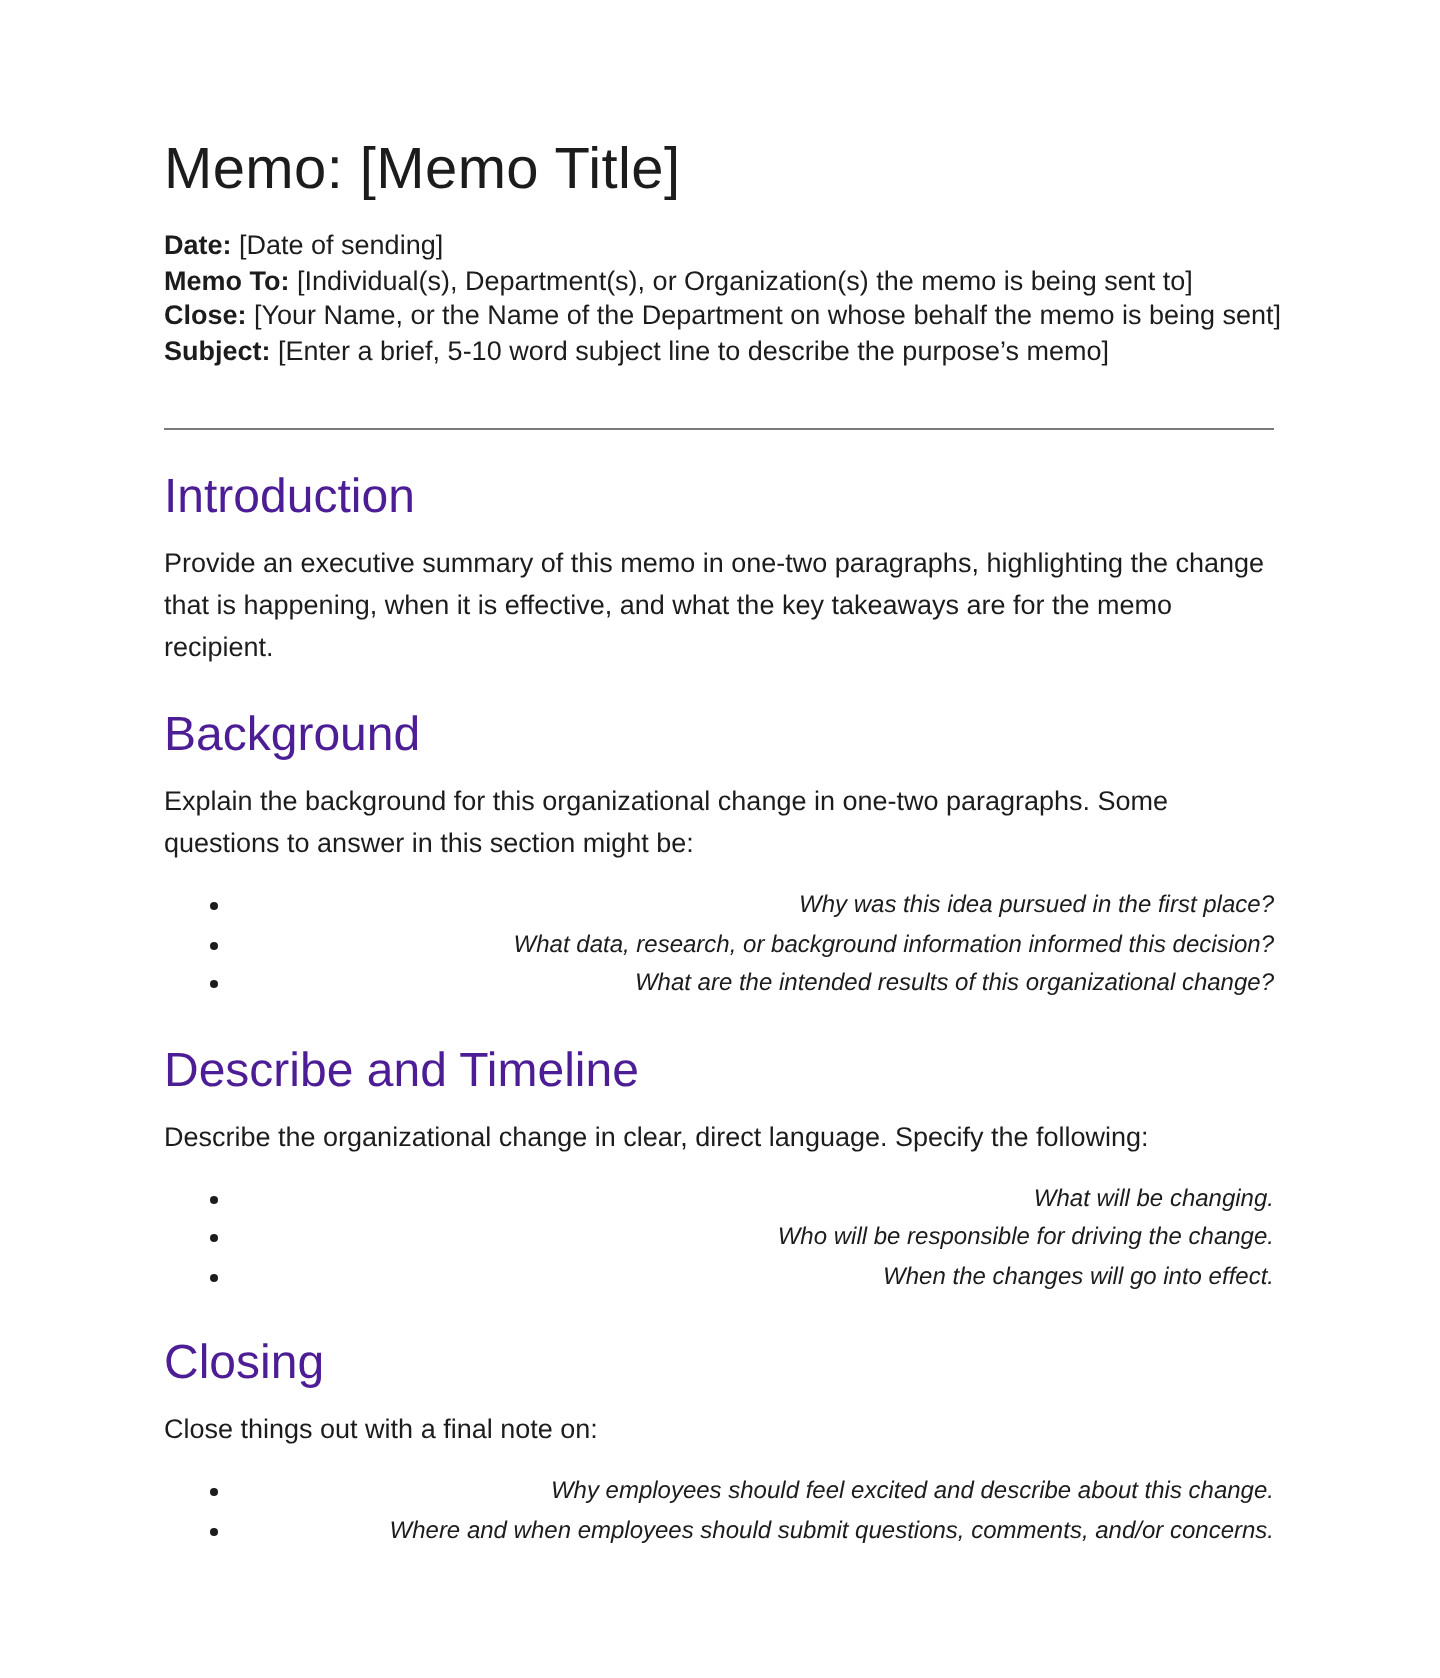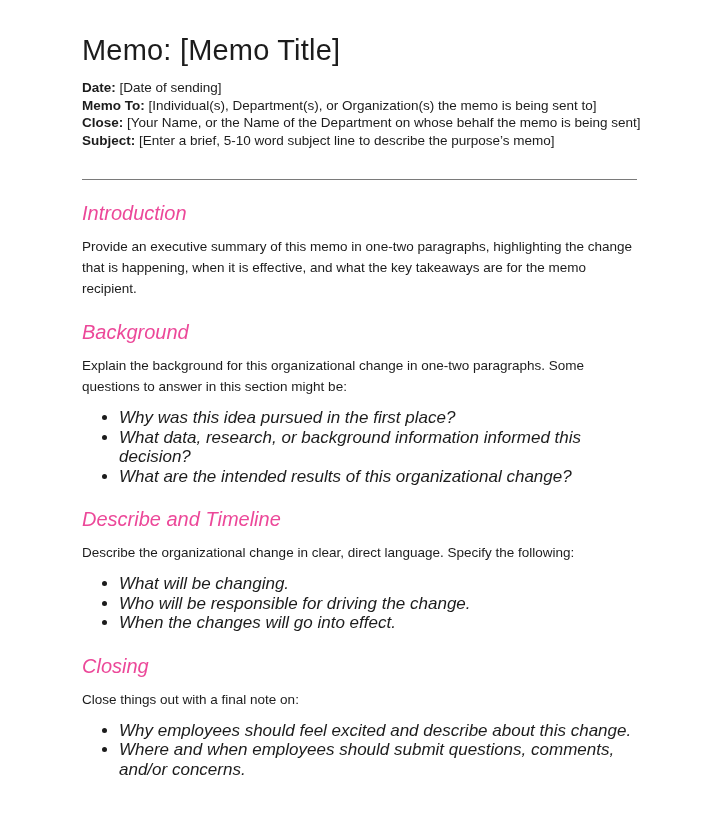--- a/index.html
+++ b/index.html
@@ -12,21 +12,21 @@
     height: 839px;
     overflow: hidden;
     font-family: "Liberation Sans", sans-serif;
     color: #1c1c1c;
     -webkit-font-smoothing: antialiased;
   }
   .page {
     box-sizing: border-box;
     width: 720px;
     height: 839px;
-    padding: 34px 83px 0 82px;
+    padding: 69px 83px 0 82px;
     background: #ffffff;
   }
   .memo-title {
     margin: 0;
     font-size: 29px;
     line-height: 33px;
     font-weight: 400;
     letter-spacing: 0.2px;
     color: #1c1c1c;
   }
@@ -42,42 +42,42 @@
   .meta-label {
     font-weight: 600;
   }
   .divider {
     border: none;
     border-top: 1.5px solid #7a7a7a;
     margin: 30px 0 12px 0;
   }
   .section-heading {
     margin: 22px 0 0 0;
-    font-size: 20px;
+    font-size: 24px;
     line-height: 23px;
     font-weight: 400;
-    color: #ec4899;
-    font-style: italic;
+    color: #4c1d95;
   }
   .section-body {
     margin: 11px 0 0 0;
     font-size: 13.5px;
     line-height: 21px;
     color: #1c1c1c;
   }
   .bullet-list {
     margin: 11px 0 0 0;
     padding: 0 0 0 37px;
     list-style: disc;
   }
   .bullet-list li {
-    font-size: 17px;
+    font-size: 12px;
     line-height: 19.5px;
     font-style: italic;
     color: #1c1c1c;
+    text-align: right;
   }
 </style>
 </head>
 <body>
 
 <div class="page">
 
   <h1 class="memo-title">Memo: [Memo Title]</h1>
 
   <div class="meta-block">

